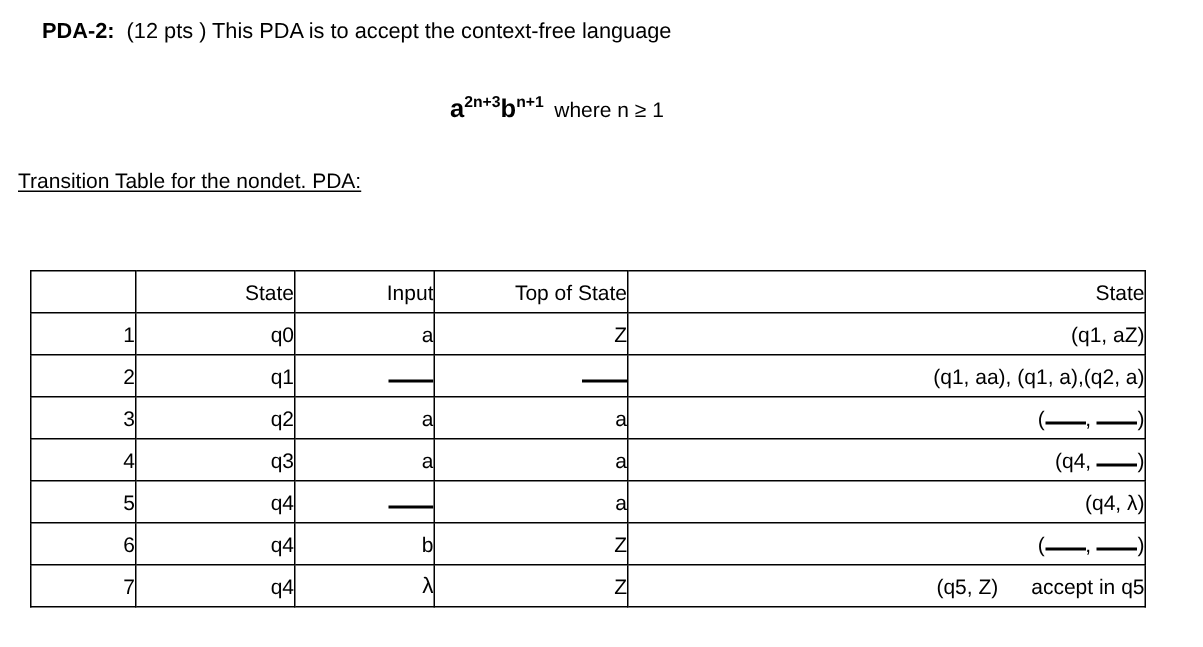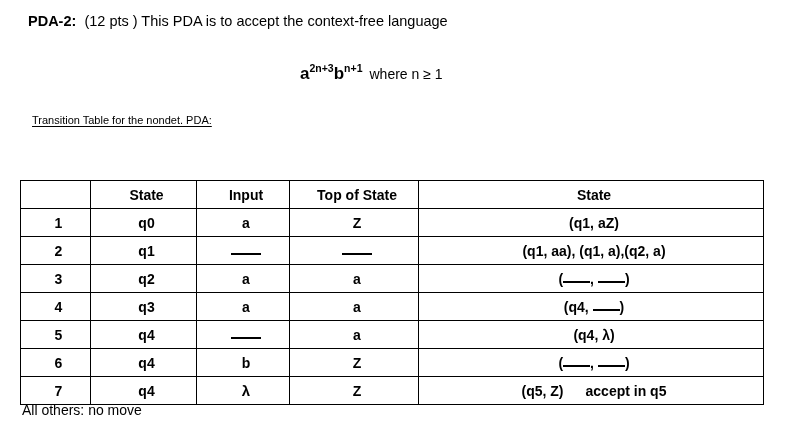--- a/index.html
+++ b/index.html
@@ -60,23 +60,23 @@
   }
   .formula-cond {
     font-size: 14px;
     font-weight: normal;
     margin-left: 7px;
   }
 
   
   .section-label {
     position: absolute;
-    left: 32px;
+    left: 12px;
     top: 110px;
-    font-size: 11px;
+    font-size: 14px;
     line-height: 20px;
     text-decoration: underline;
     text-underline-offset: 2px;
     white-space: nowrap;
   }
 
   
   .table-wrap {
     position: absolute;
     left: 20px;
@@ -87,23 +87,23 @@
     border-collapse: collapse;
     table-layout: fixed;
     width: 743px;
     font-size: 14px;
   }
   table.transition-table td,
   table.transition-table th {
     border: 1.6px solid #000000;
     height: 27px;
     padding: 0 0 0 6px;
-    text-align: center;
+    text-align: right;
     vertical-align: middle;
-    font-weight: bold;
+    font-weight: normal;
     font-size: 14px;
     line-height: 18px;
     white-space: nowrap;
     overflow: hidden;
   }
   col.col-num   { width: 70px; }
   col.col-state { width: 106px; }
   col.col-input { width: 93px; }
   col.col-tos   { width: 129px; }
   col.col-move  { width: 345px; }
@@ -221,15 +221,14 @@
             <td>7</td>
             <td>q4</td>
             <td><span class="lam">λ</span></td>
             <td>Z</td>
             <td><span>(q5, Z)</span><span class="move-note">accept in q5</span></td>
           </tr>
         </tbody>
     </table>
   </div>
 
-  <div class="footer-note">All others: no move</div>
 
 </div>
 
 </body></html>

